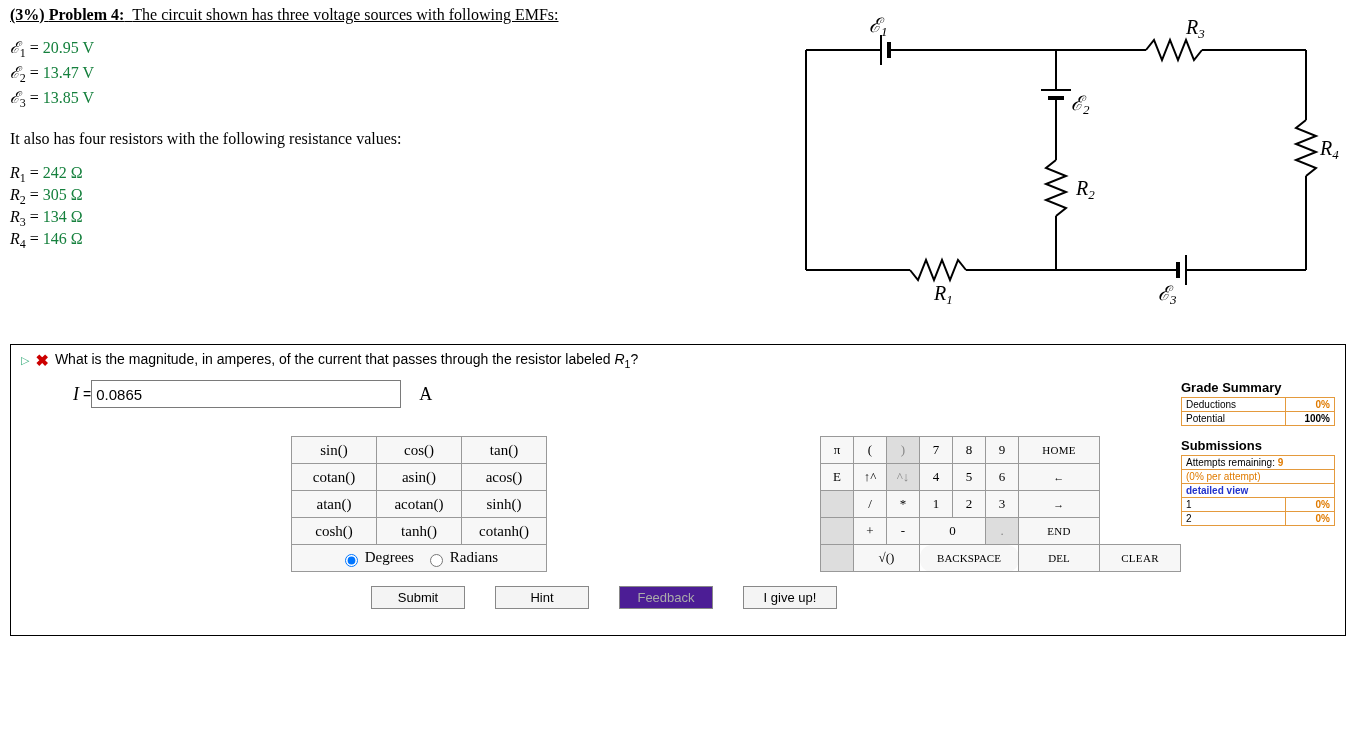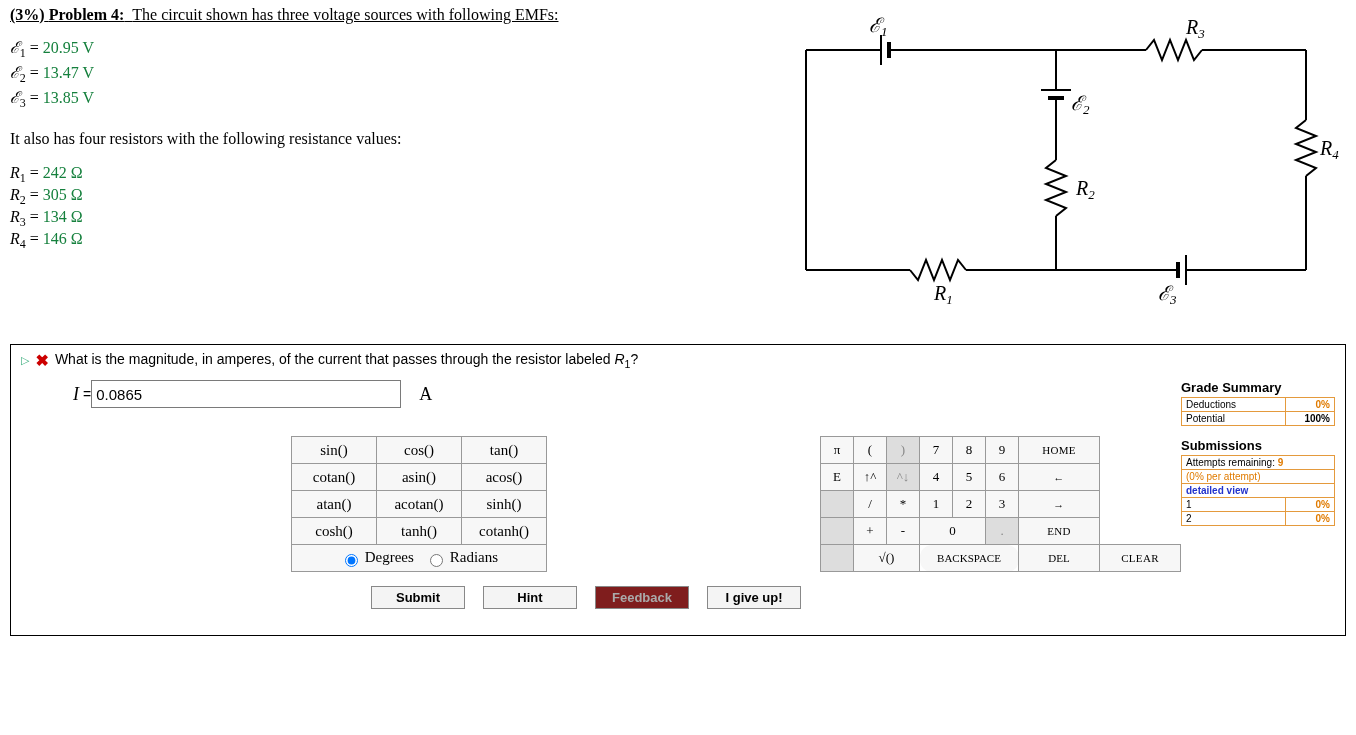--- a/index.html
+++ b/index.html
@@ -53,27 +53,27 @@
     cursor: pointer;
     height: 24px;
   }
   table.func td { width: 82px; }
   table.num td { width: 30px; font-size: 13px; }
   table.num td.wide { width: 78px; font-size: 11px; letter-spacing: 0.3px; }
   table.num td.med { width: 44px; font-size: 11px; }
   table.num td.grey { background: #ddd; color: #888; }
   .deg-row td { border: none; background: transparent; text-align: center; height: 26px; }
   .deg-row input { vertical-align: middle; }
-  .btn-row { margin: 14px 0 16px 350px; display: flex; gap: 18px; font-weight: bold; }
+  .btn-row { margin: 14px 0 16px 350px; display: flex; gap: 30px; }
   .btn {
     font-family: Arial, sans-serif; font-size: 13px;
     border: 1px solid #888; background: #f4f4f4;
     padding: 3px 0; width: 92px; text-align: center; cursor: pointer;
   }
-  .btn.disabled { color: #aaa; background: #7f1d1d; }
+  .btn.disabled { color: #aaa; background: #4c1d95; }
   .side-panel { width: 170px; font-family: Arial, sans-serif; font-size: 13px; }
   .side-head { font-weight: bold; margin-bottom: 2px; }
   table.grade, table.subm { width: 100%; }
   table.grade td, table.subm td {
     border: 1px solid #e49a3d; padding: 1px 4px; font-size: 10px;
   }
   table.grade td.val, table.subm td.val { text-align: right; width: 40px; }
   .orange { color: #e07b00; font-weight: bold; }
   .blue-link { color: #2233cc; font-weight: bold; cursor: pointer; }
   .subm-note { font-size: 12px; color: #e07b00; }

